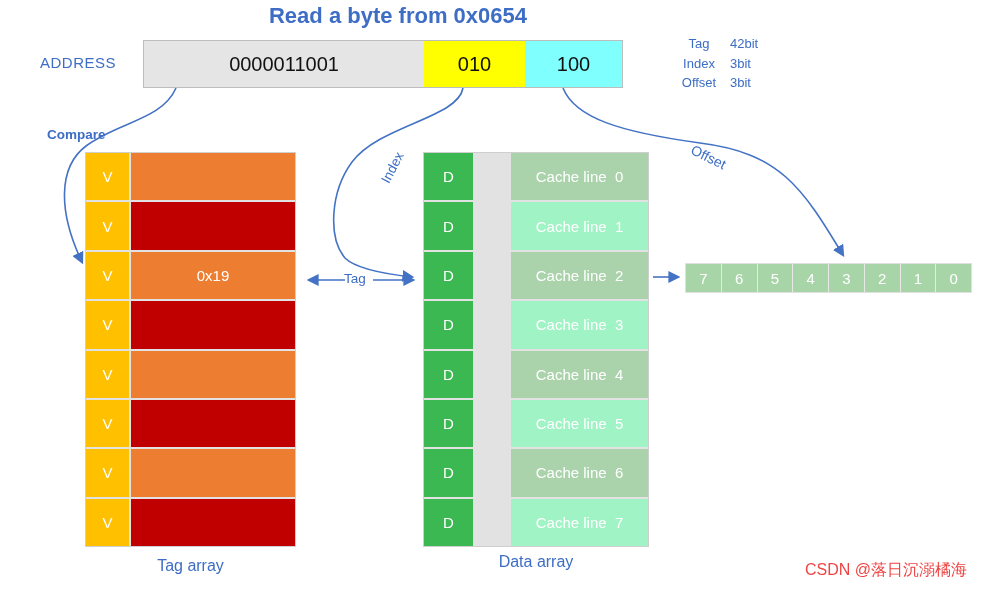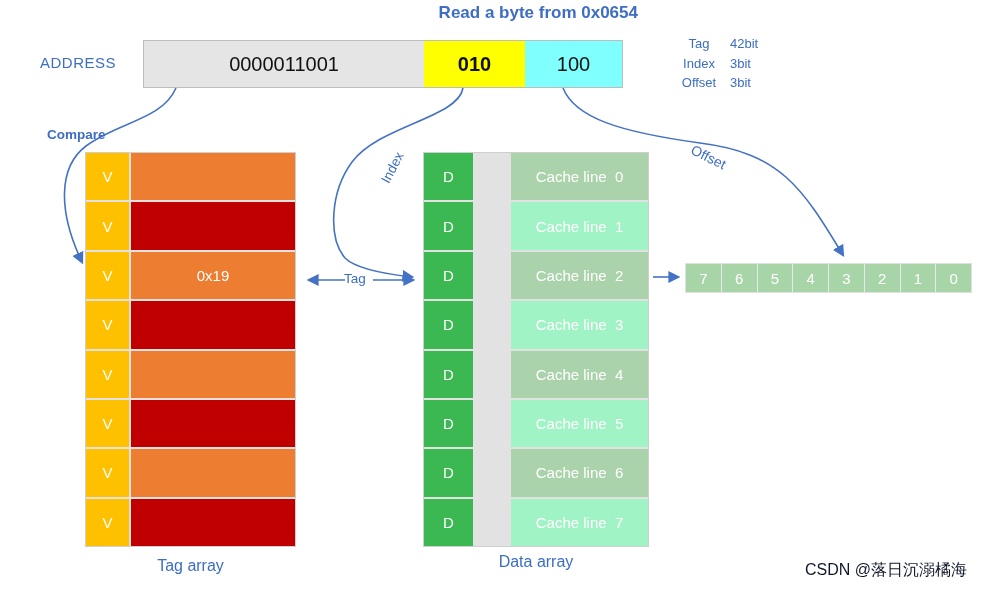--- a/index.html
+++ b/index.html
@@ -1,26 +1,26 @@
 <!DOCTYPE html>
 <html><head>
 <meta charset="utf-8">
 <style>
   html,body{margin:0;padding:0;background:#fff;}
   .stage{position:relative;width:981px;height:589px;background:#fff;overflow:hidden;
          font-family:"Liberation Sans",sans-serif;}
   .blue{color:#3D6DC4;}
-  .title{position:absolute;left:158px;top:3px;width:480px;text-align:right;
-         font-size:17px;font-weight:600;}
+  .title{position:absolute;left:158px;top:3px;width:480px;text-align:center;
+         font-size:22px;font-weight:600;}
   .addr-label{position:absolute;left:40px;top:54px;font-size:15px;letter-spacing:.5px;}
   .addr-bar{position:absolute;left:143px;top:40px;width:480px;height:48px;display:flex;
             border:1px solid #BDBDBD;box-sizing:border-box;}
   .seg{display:flex;align-items:center;justify-content:center;font-size:20px;color:#111;}
   .seg.tag{width:280px;background:#e5e5e5;}
-  .seg.idx{width:101px;background:#FFFF00;font-weight:bold;}
+  .seg.idx{width:101px;background:#FFFF00;}
   .seg.off{flex:1;background:#80FFFF;}
   .legend{position:absolute;left:668px;top:35px;display:grid;
           grid-template-columns:62px auto;row-gap:1px;font-size:13px;line-height:18.5px;}
   .legend .l{text-align:center;}
   
   .grid-array{position:absolute;display:grid;gap:2px;background:#E2E2E2;
               border:1px solid #CFCFCF;box-sizing:border-box;}
   .tag-array{left:85px;top:152px;width:211px;height:395px;
              grid-template-columns:43px 1fr;grid-template-rows:repeat(8,1fr);}
   .data-array{left:423px;top:152px;width:226px;height:395px;
@@ -42,21 +42,21 @@
   .caption{position:absolute;text-align:center;font-size:16px;}
   .cap-tag{left:85px;top:557px;width:211px;}
   .cap-data{left:423px;top:553px;width:226px;}
   
   .arrlab{position:absolute;font-size:13.5px;z-index:6;}
   .lab-compare{left:47px;top:127px;font-weight:bold;}
   .lab-index{left:376px;top:160px;transform:rotate(-62deg);transform-origin:center;}
   .lab-tag{left:344px;top:271px;}
   .lab-offset{left:690px;top:149px;font-size:14px;transform:rotate(26deg);transform-origin:center;}
   .overlay{position:absolute;left:0;top:0;z-index:5;pointer-events:none;}
-  .watermark{position:absolute;right:14px;top:560px;font-size:16px;color:#0f172a;}
+  .watermark{position:absolute;right:14px;top:560px;font-size:16px;color:#ef4444;}
 </style>
 </head>
 <body>
 
 <div class="stage">
 
   <div class="title blue">Read a byte from 0x0654</div>
 
   <div class="addr-label blue">ADDRESS</div>
 

